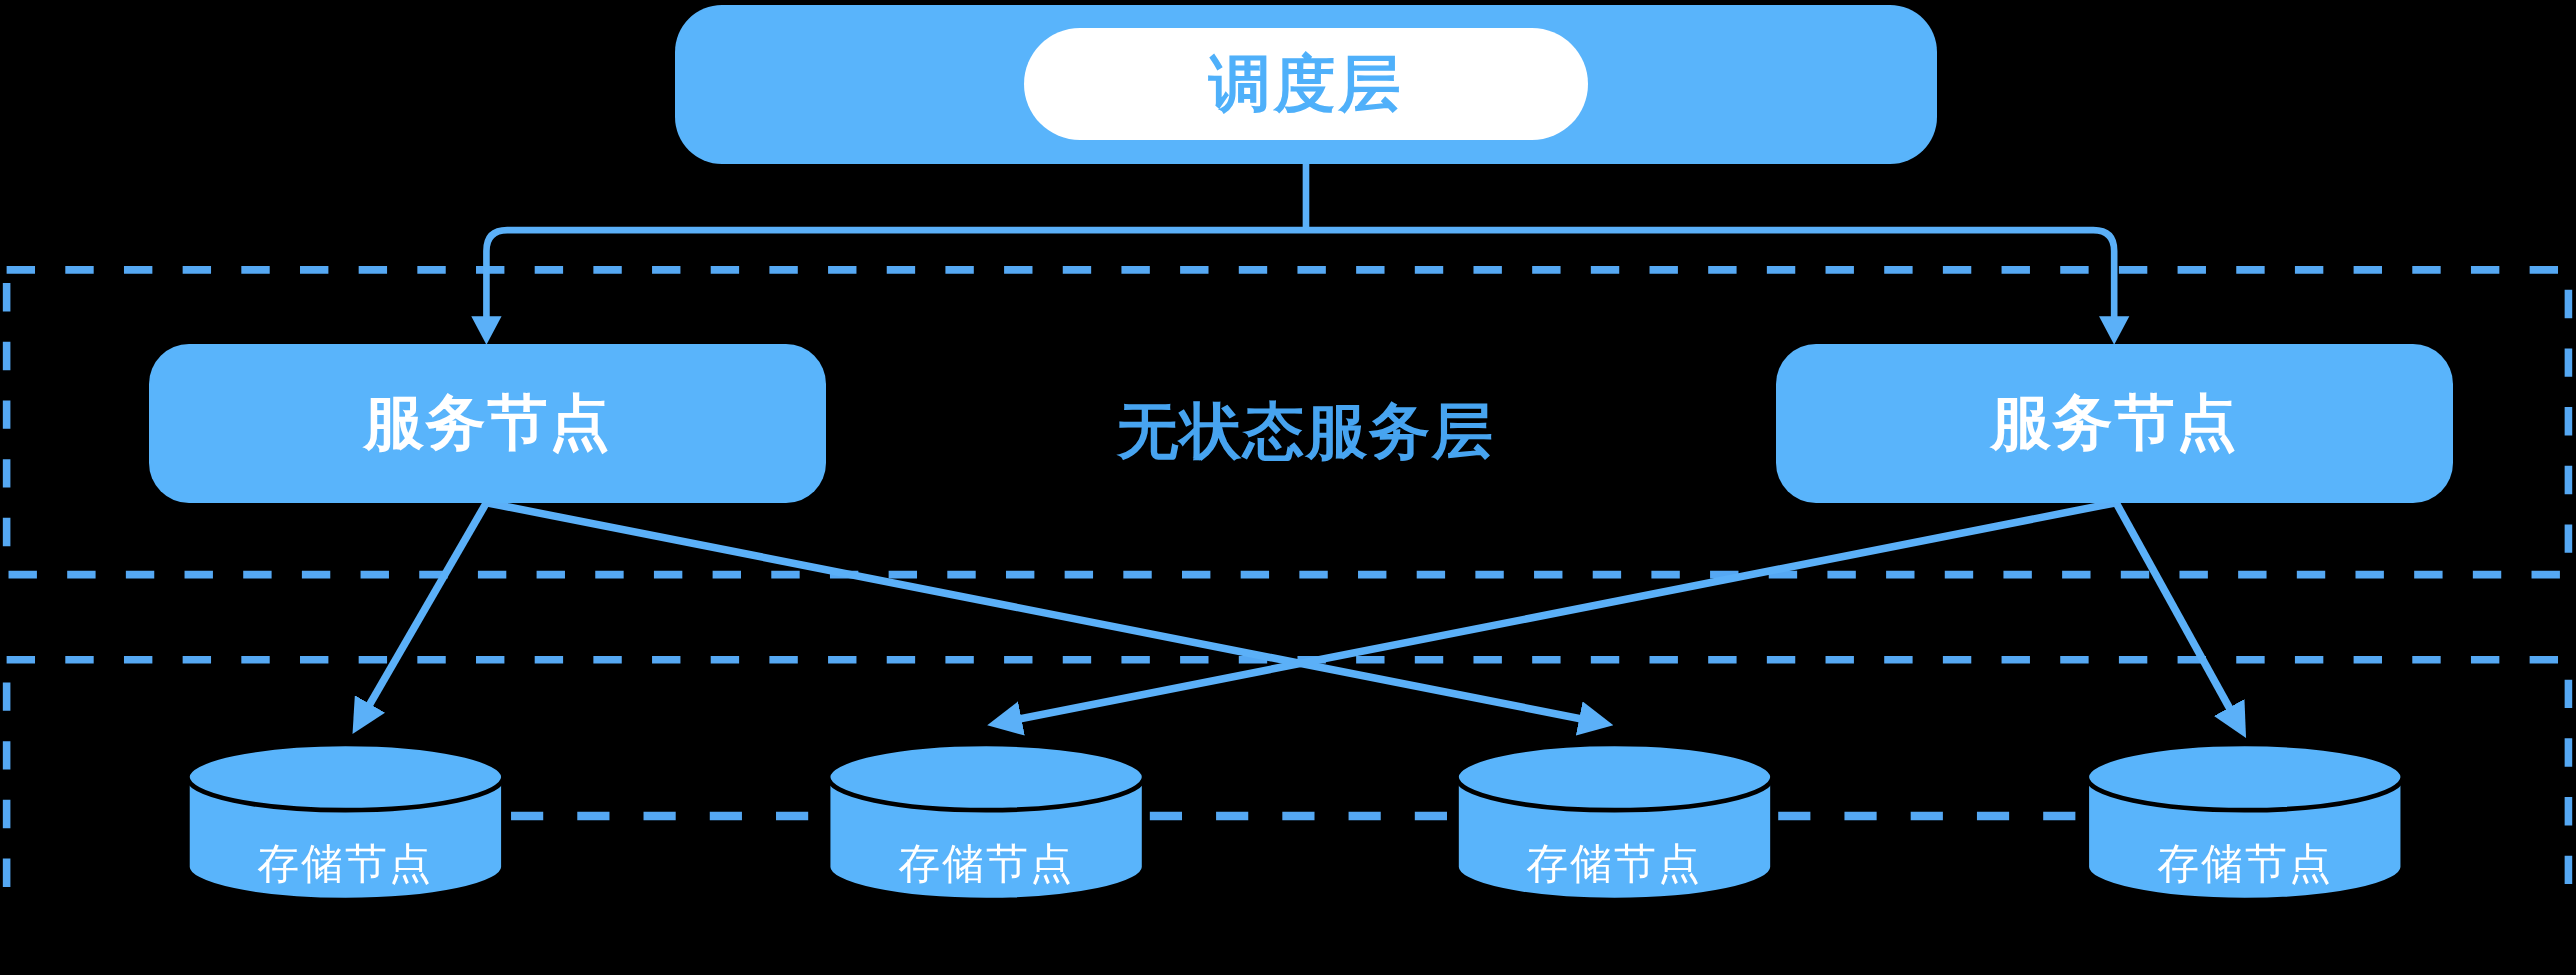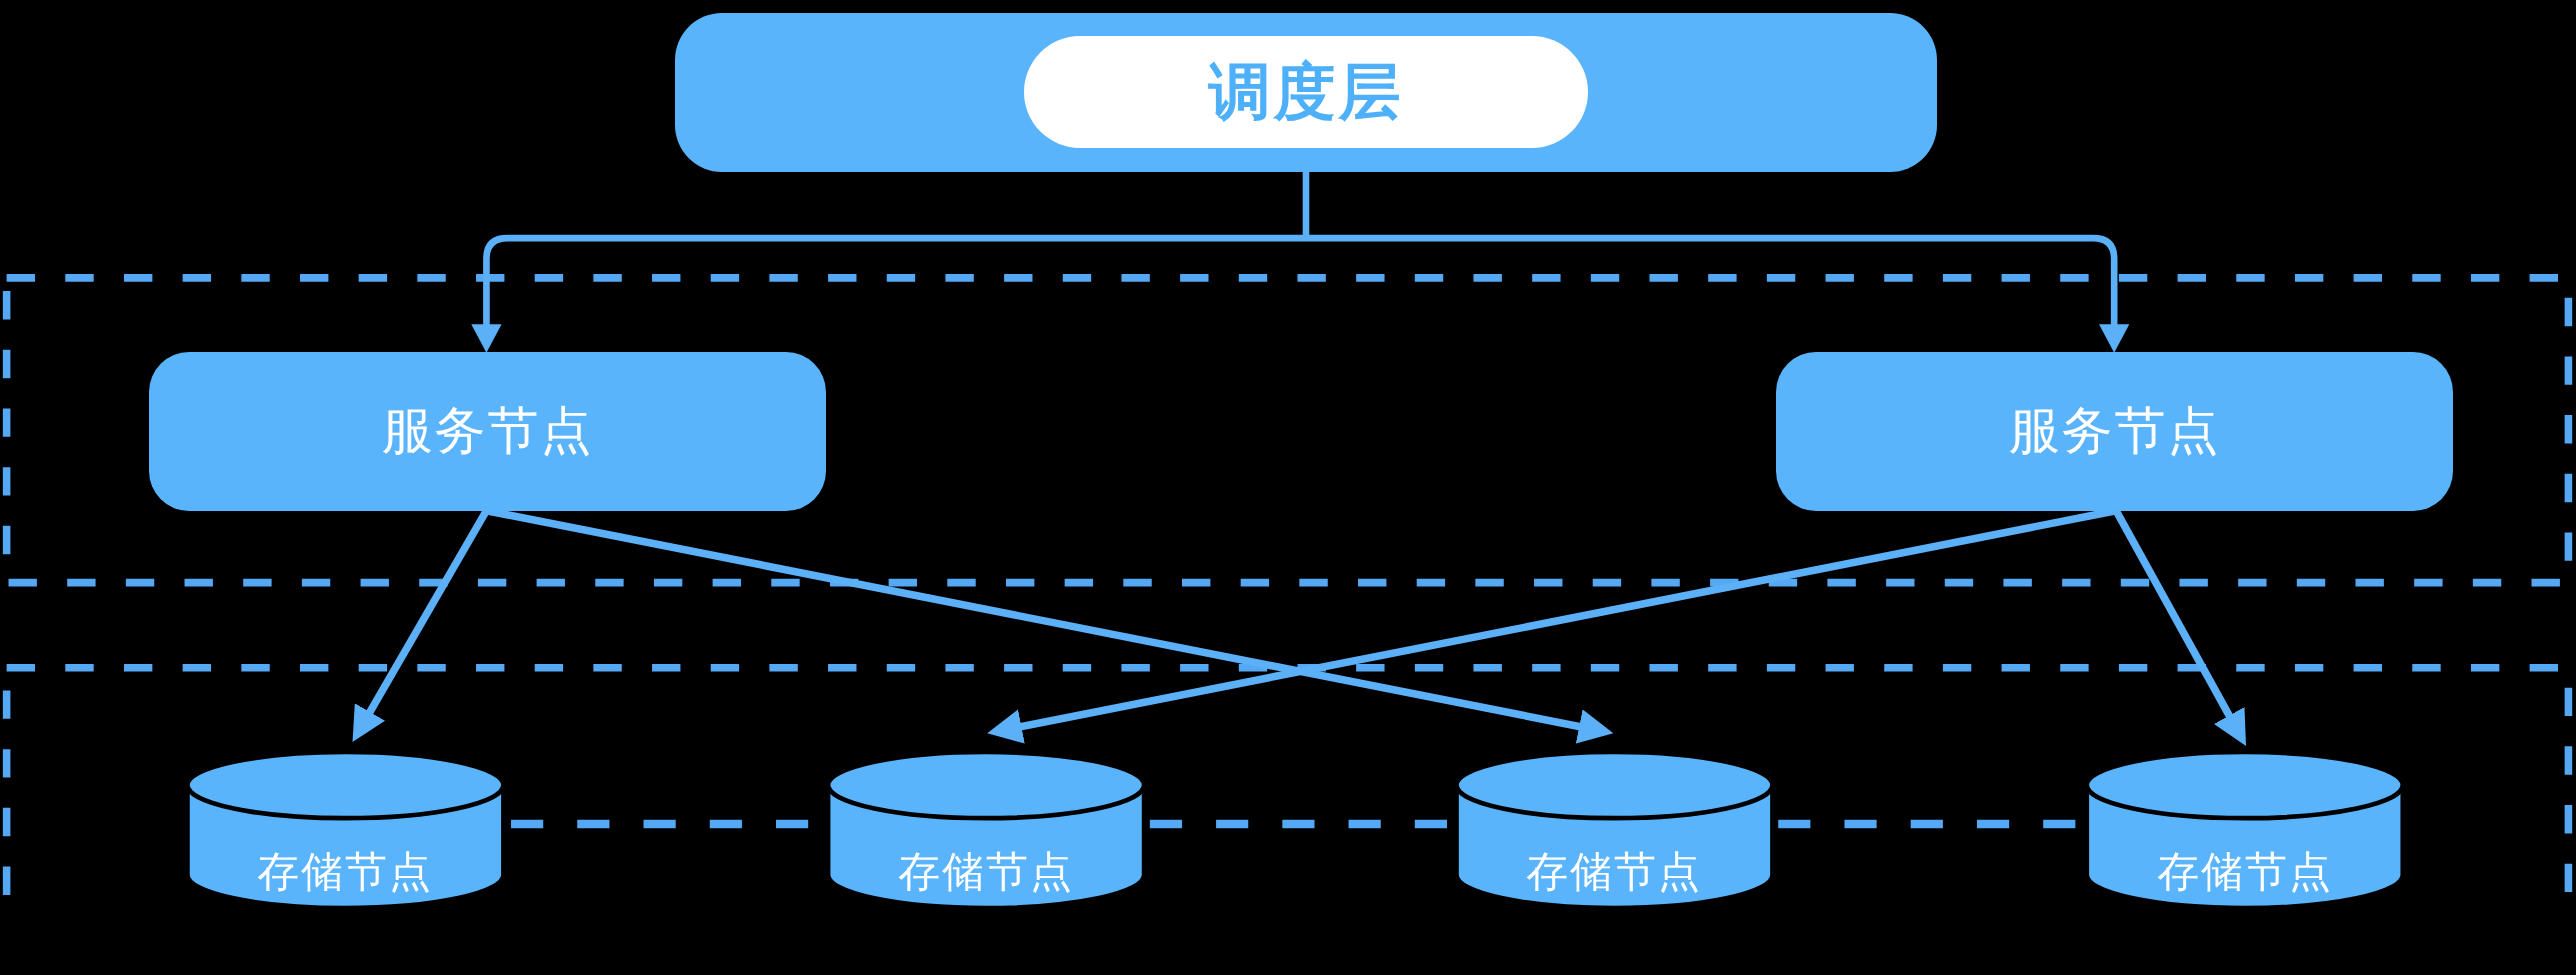--- a/index.html
+++ b/index.html
@@ -11,21 +11,20 @@
     --layer_label_text:#47A4F0;
     --node_text:#FFFFFF;
     --cylinder_outline:#000000;
   }
   html,body{margin:0;padding:0;background:var(--background);}
   .canvas{
     position:relative;width:2576px;height:908px;
     background:var(--background);
     font-family:"Liberation Sans","DejaVu Sans",sans-serif;
     overflow:hidden;
-    margin-top:8px;
   }
   svg.wires{position:absolute;left:0;top:0;width:2576px;height:976px;}
   .dashed-rect{fill:none;stroke:var(--dash_border);stroke-width:8;stroke-dasharray:30 32;}
   .conn{fill:none;stroke:var(--connector);stroke-width:7;}
   .diag{fill:none;stroke:var(--connector);stroke-width:8;}
   .ah-fill{fill:var(--connector);stroke:none;}
   .cyl{fill:var(--node_fill);stroke:var(--cylinder_outline);stroke-width:5;}
   .dash-link{fill:none;stroke:var(--dash_border);stroke-width:9;stroke-dasharray:34 36;}
 
   .scheduler-box{
@@ -40,21 +39,21 @@
   .scheduler-label{
     color:var(--scheduler_text);font-size:62px;font-weight:600;letter-spacing:2.8px;
   }
   .service-box{
     position:absolute;top:344px;width:677px;height:159px;
     background:var(--node_fill);border-radius:40px;
     display:flex;align-items:center;justify-content:center;
   }
   .service-box.left{left:149px;}
   .service-box.right{left:1776px;}
-  .service-label{color:var(--node_text);font-size:51px;letter-spacing:1.9px;}
+  .service-label{color:var(--node_text);font-size:60px;letter-spacing:1.9px;font-weight:bold;}
   .stateless-label{
     position:absolute;left:1079px;top:397px;width:454px;height:68px;line-height:68px;
     text-align:center;color:var(--layer_label_text);font-size:61px;font-weight:700;letter-spacing:1.9px;
   }
   .storage-label{
     position:absolute;top:838px;width:316px;height:51px;line-height:51px;
     text-align:center;color:var(--node_text);font-size:42px;letter-spacing:1.9px;
   }
   .storage-label.c1{left:187px;}
   .storage-label.c2{left:828px;}
@@ -114,20 +113,21 @@
     </div>
   </div>
 
   <div class="service-box left">
     <span class="service-label">服务节点</span>
   </div>
   <div class="service-box right">
     <span class="service-label">服务节点</span>
   </div>
 
+  <div class="stateless-label">无状态服务层</div>
 
   <div class="storage-label c1">存储节点</div>
   <div class="storage-label c2">存储节点</div>
   <div class="storage-label c3">存储节点</div>
   <div class="storage-label c4">存储节点</div>
 
 </div>
 
 
 </body></html>

